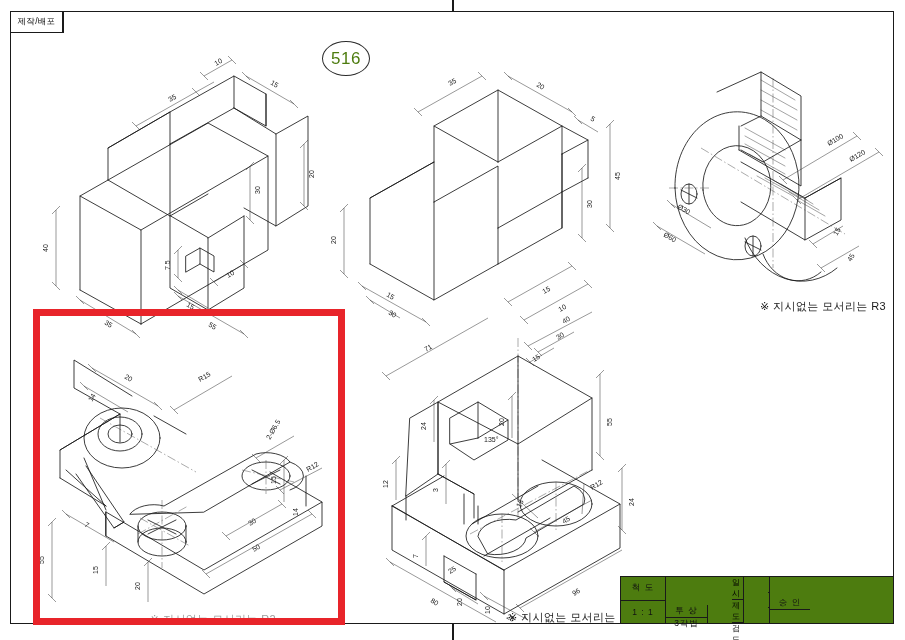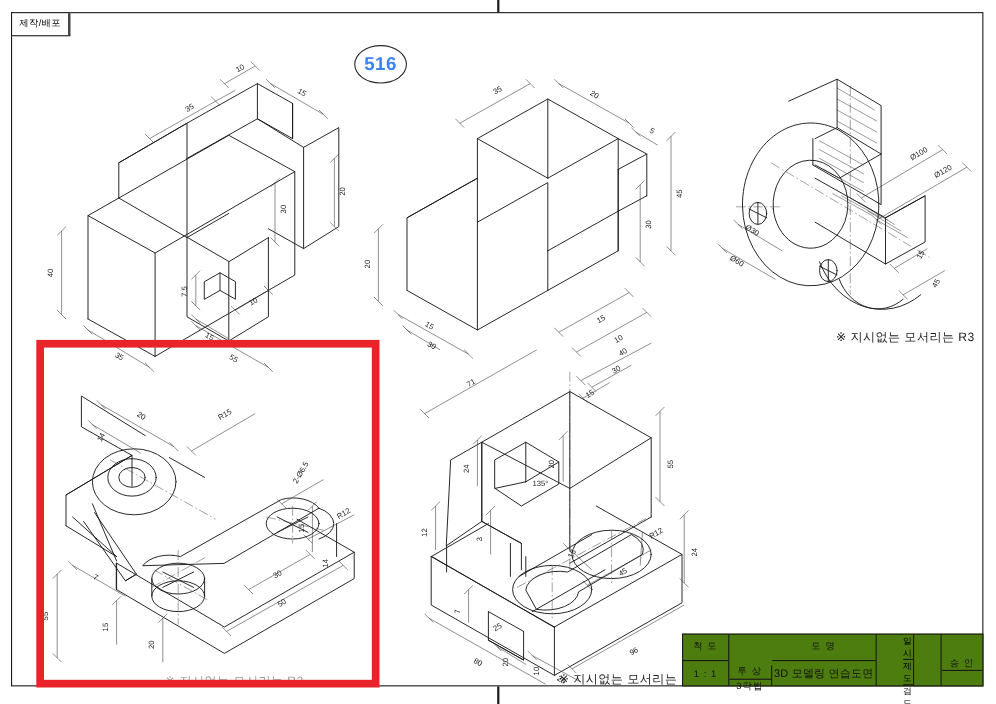--- a/index.html
+++ b/index.html
@@ -18,21 +18,21 @@
       border:1.2px solid #1a1a1a;box-sizing:border-box;background:#fff;}
   .pub-left{width:47px;padding:4px 2px;font-size:8.5px;text-align:center;
       border-right:1.2px solid #1a1a1a;display:flex;align-items:center;justify-content:center;
       letter-spacing:.3px;}
   .pub-right{width:138px;padding:3px 5px;font-size:8px;line-height:1.45;}
 
   
   .sheet-no{position:absolute;left:322px;top:41px;width:46px;height:33px;
       border:1.3px solid #2a2a2a;border-radius:50%;
       display:flex;align-items:center;justify-content:center;
-      font-size:17px;color:#3b82f6;letter-spacing:.5px;font-weight:bold;}
+      font-size:17px;color:#4d7c0f;letter-spacing:.5px;}
 
   
   .note{position:absolute;font-size:11px;color:#1a1a1a;white-space:nowrap;letter-spacing:.4px;}
   .note-r3{left:760px;top:299px;}
   .note-r2{left:508px;top:610px;}
   .note-r2b{left:150px;top:612px;opacity:.45;}
 
   
   .red-box{position:absolute;left:33px;top:309px;width:312px;height:316px;
       border:7px solid #e8242a;box-sizing:border-box;background:transparent;}
@@ -517,24 +517,20 @@
 
   <div class="title-block">
     <div class="tb-col c-scale">
       <div class="tb-cell top">척  도</div>
       <div class="tb-cell">1 : 1</div>
     </div>
     <div class="tb-col c-proj">
       <div class="tb-cell top">투  상</div>
       <div class="tb-cell">3각법</div>
     </div>
-    <div class="tb-col c-name">
-      <div class="tb-cell top">도      명</div>
-      <div class="tb-cell tb-name-val">3D 모델링 연습도면</div>
-    </div>
     <div class="tb-col c-date">
       <div class="tb-third" style="border-bottom:1.1px solid #1a1a1a;">일   시</div>
       <div class="tb-third" style="border-bottom:1.1px solid #1a1a1a;">제   도</div>
       <div class="tb-third">검   도</div>
     </div>
     <div class="tb-col c-dateval">
       <div class="tb-third" style="border-bottom:1.1px solid #1a1a1a;"></div>
       <div class="tb-third" style="border-bottom:1.1px solid #1a1a1a;"></div>
       <div class="tb-third"></div>
     </div>

